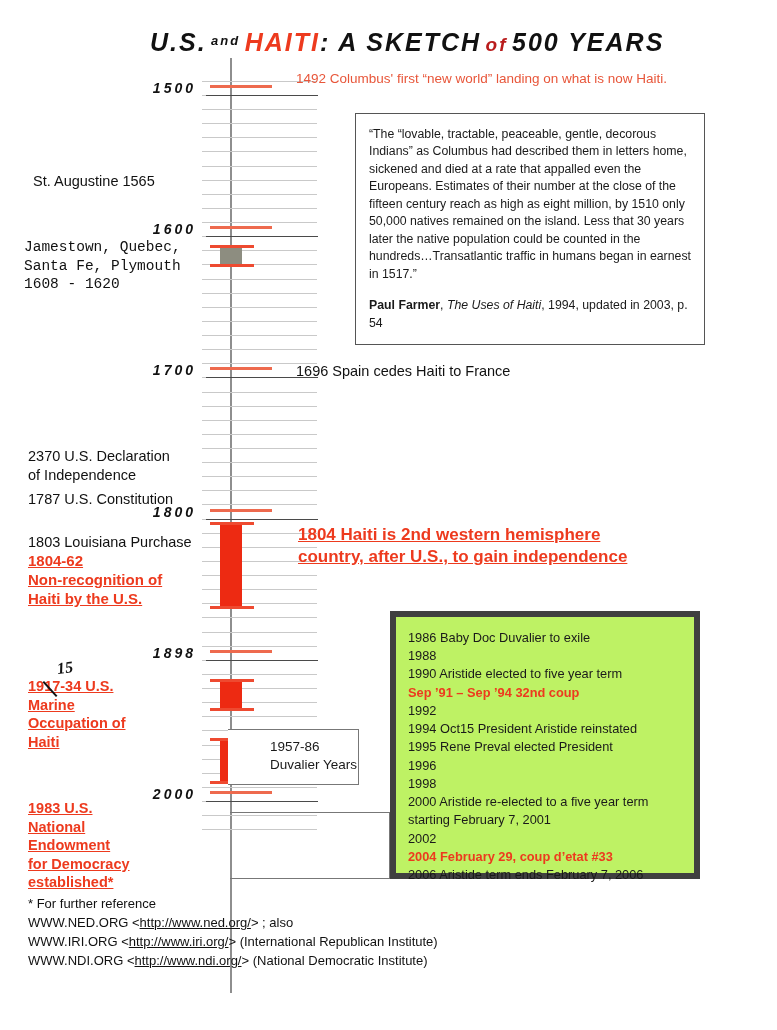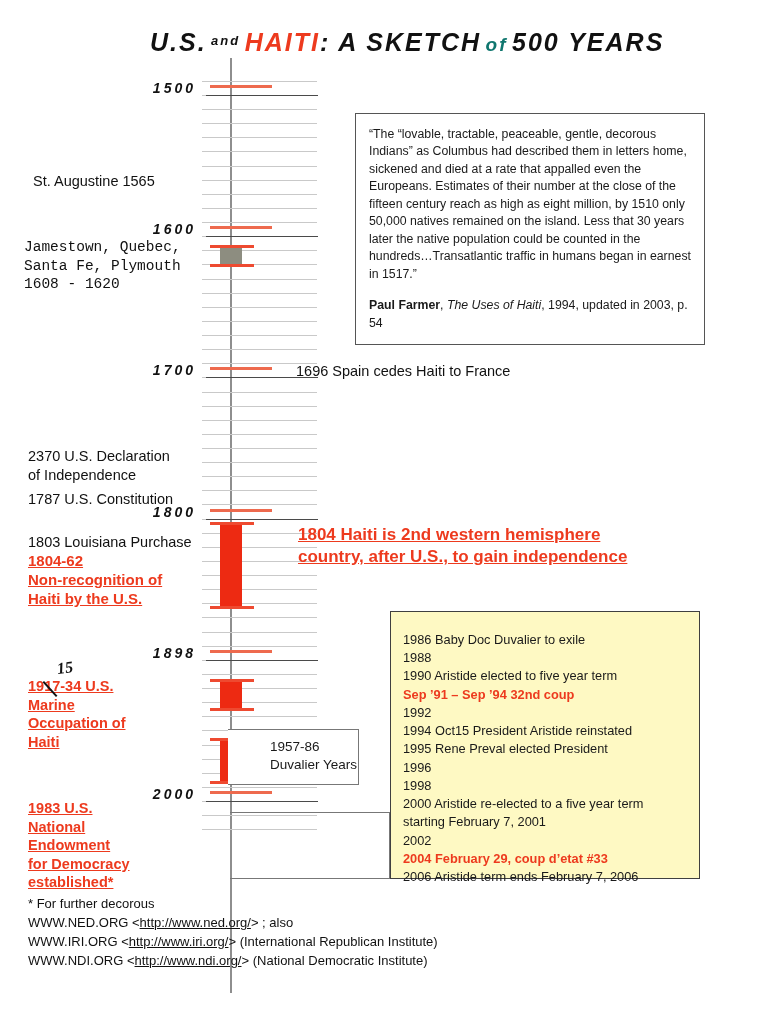--- a/index.html
+++ b/index.html
@@ -15,21 +15,21 @@
     position:absolute;left:150px;top:28px;width:620px;height:34px;
     white-space:nowrap;
   }
   .title span{
     font-weight:bold;font-style:italic;letter-spacing:2px;
   }
   .t-us{font-size:25px;color:#111;}
   .t-and{font-size:13px;color:#111;letter-spacing:1px;vertical-align:6px;}
   .t-haiti{font-size:25px;color:#ED3A1E;}
   .t-rest{font-size:25px;color:#111;}
-  .t-of{font-size:19px;color:#0f766e;}
+  .t-of{font-size:19px;color:#b91c1c;}
 
   
   .axis{
     position:absolute;left:230px;top:58px;width:2px;height:935px;
     background:#8e8e8e;
   }
   .tick-dec{
     position:absolute;height:1px;background:#c9c9c9;
     left:202px;width:115px;
   }
@@ -68,22 +68,22 @@
     padding:12px 13px 12px 13px;box-sizing:border-box;
   }
   .quote-box p{margin:0;font-size:12.3px;line-height:1.42;color:#1a1a1a;}
   .quote-attr{margin-top:14px !important;font-size:12.3px;}
   .quote-attr b{font-weight:bold;}
   .quote-attr i{font-style:italic;}
 
   
   .events-box{
     position:absolute;left:390px;top:611px;width:310px;height:268px;
-    border:1px solid #404040;background:#fef9c3;box-sizing:border-box;
-    padding:19px 0 0 12px;
+    border:6px solid #404040;background:#bef264;box-sizing:border-box;
+    padding:12px 0 0 12px;
   }
   .events-box div{font-size:12.8px;line-height:1.425;white-space:nowrap;}
 
   
   .duv-box{
     position:absolute;left:228px;top:729px;width:131px;height:56px;
     border:1px solid #777;border-left:none;background:#fff;
     box-sizing:border-box;padding:8px 0 0 42px;
   }
   .duv-box div{font-size:13.5px;line-height:1.35;white-space:nowrap;}
@@ -221,20 +221,21 @@
       <div class="era-cap" style="top: 522.248px;"></div>
       <div class="era-cap" style="top: 606.144px;"></div>
       <div class="era-block era-red" style="top: 680.98px; height: 26.828px;"></div>
       <div class="era-cap" style="top: 678.98px;"></div>
       <div class="era-cap" style="top: 707.808px;"></div>
       <div class="era-block era-red" style="top: 740.284px; height: 40.948px;"></div>
       <div class="era-cap" style="top: 738.284px;"></div>
       <div class="era-cap" style="top: 781.232px;"></div>
     </div>
 
+  <div class="txt" style="left:296px;top:71px;font-size:13.5px;color:#E8563A;">1492 Columbus' first “new world” landing on what is now Haiti.</div>
 
   <div class="quote-box">
     <p>“The “lovable, tractable, peaceable, gentle, decorous Indians” as Columbus had described them in letters home, sickened and died at a rate that appalled even the Europeans.  Estimates of their number at the close of the fifteen century reach as high as eight million, by 1510 only 50,000 natives remained on the island.  Less that 30 years later the native population could be counted in the hundreds…Transatlantic traffic in humans began in earnest in 1517.”</p>
     <p class="quote-attr">
       <b>Paul Farmer</b><span>, </span><i>The Uses of Haiti</i><span>, 1994, updated in 2003, p. 54</span>
     </p>
   </div>
 
   <div class="txt blk lh" style="left:33px;top:172px;font-size:14.5px;">St. Augustine 1565</div>
 
@@ -303,21 +304,21 @@
         <div>1998</div>
         <div>2000 Aristide re-elected to a five year term</div>
         <div>starting February 7, 2001</div>
         <div>2002</div>
         <div style="color: rgb(237, 58, 30); font-weight: bold;">2004 February 29, coup d’etat #33</div>
         <div>2006 Aristide term ends February 7, 2006</div>
       </div>
   </div>
 
   <div class="footer">
-    <div>* For further decorous</div>
+    <div>* For further reference</div>
     <div id="footer-lines">
         <div><span>WWW.NED.ORG &lt;</span><u>http://www.ned.org/</u><span>&gt; ; also</span></div>
         <div><span>WWW.IRI.ORG &lt;</span><u>http://www.iri.org/</u><span>&gt;  (International Republican Institute)</span></div>
         <div><span>WWW.NDI.ORG &lt;</span><u>http://www.ndi.org/</u><span>&gt; (National Democratic Institute)</span></div>
       </div>
   </div>
 
 </div>
 
 </body></html>

